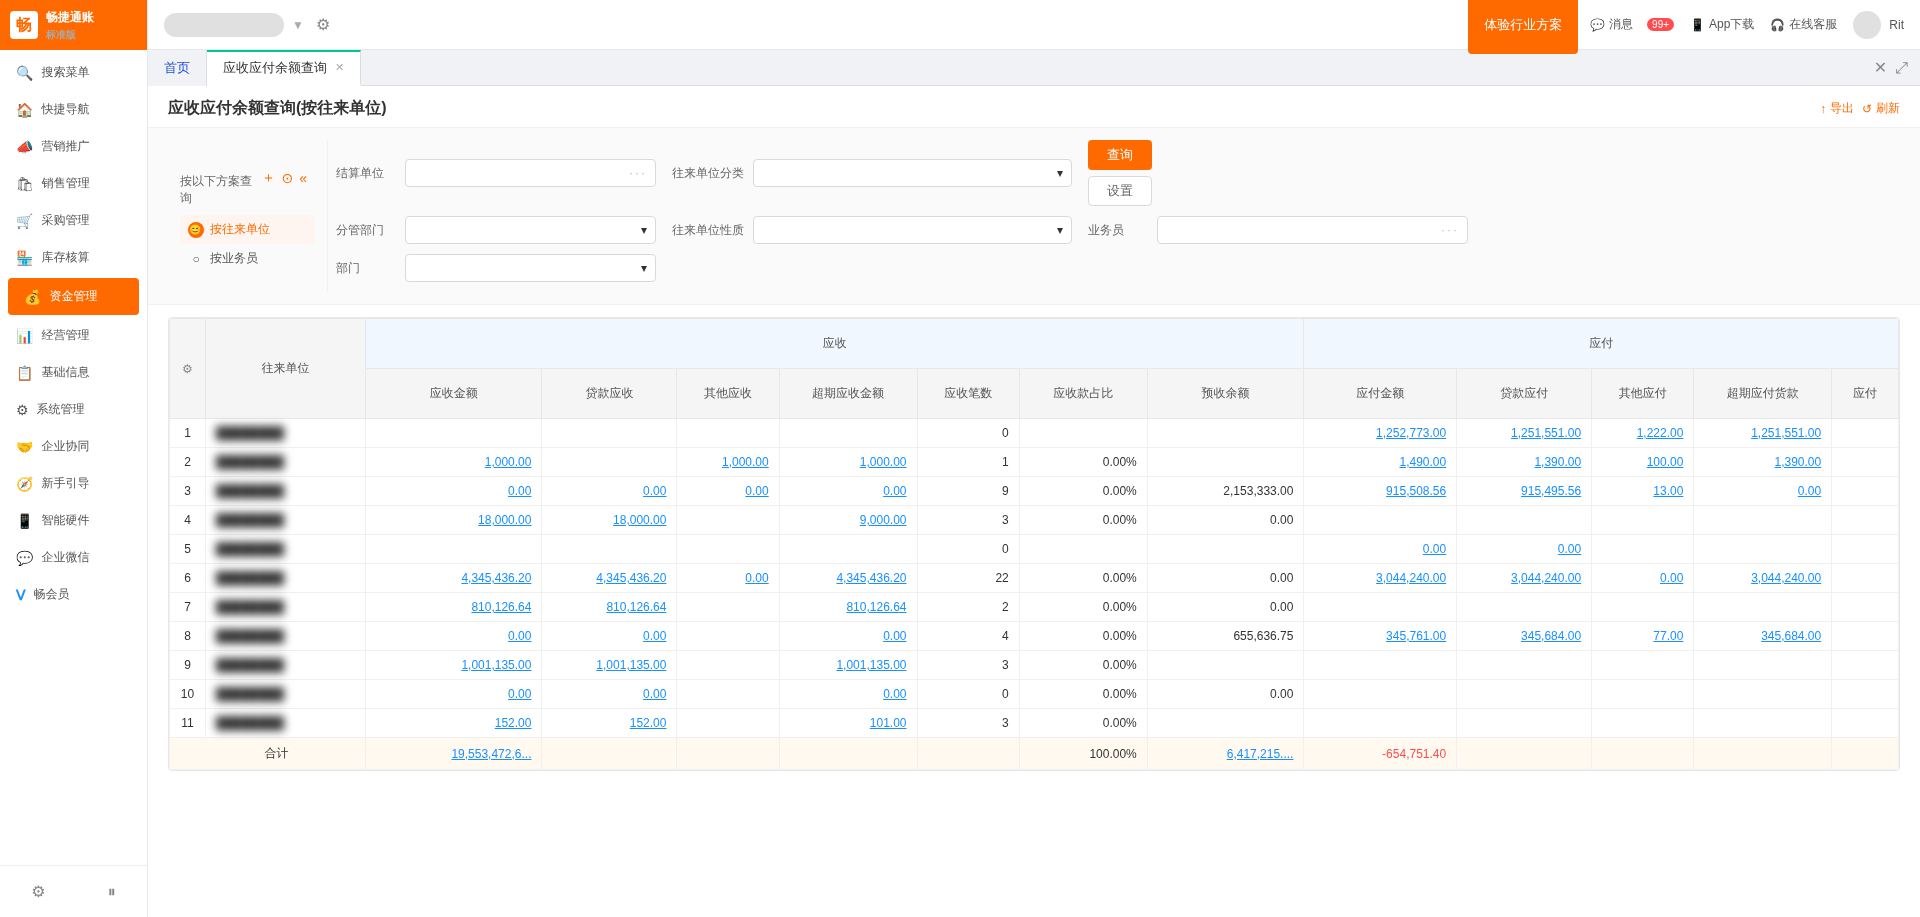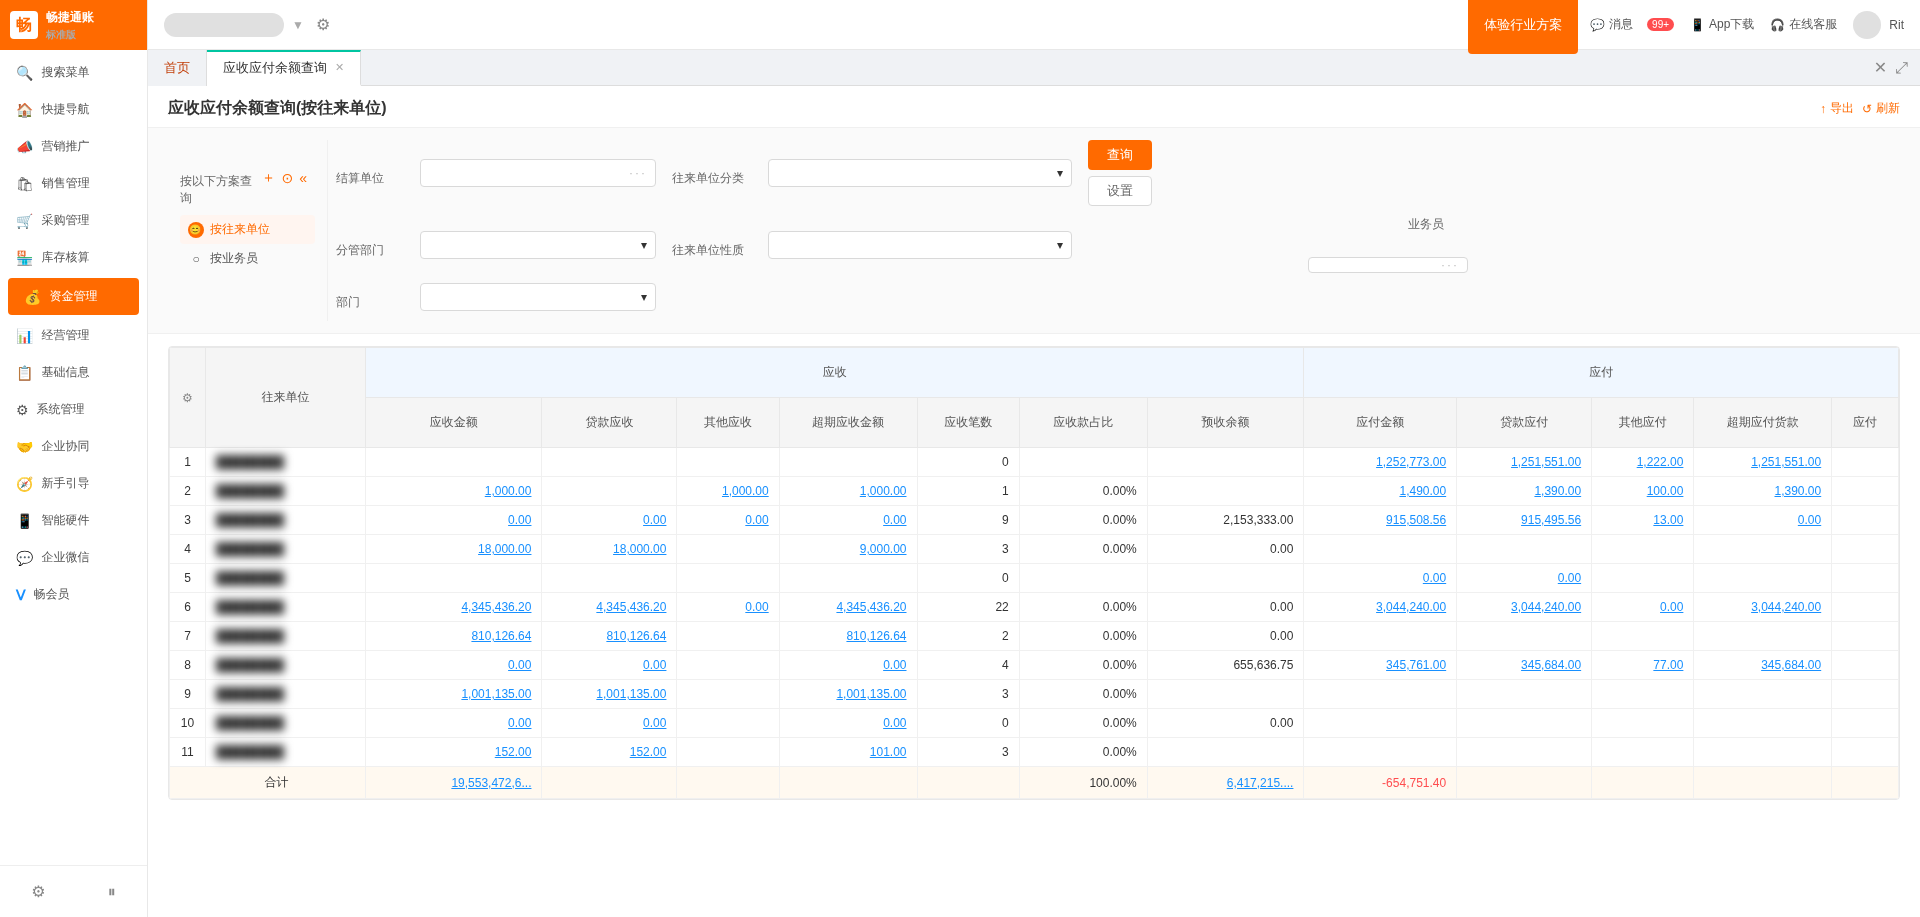--- a/index.html
+++ b/index.html
@@ -62,21 +62,21 @@
     }
 
     
     .tab-bar {
       position: fixed; left: 148px; top: 50px; right: 0; height: 36px;
       background: #f0f2f5; border-bottom: 1px solid #ddd;
       display: flex; align-items: center; padding: 0 0 0 0; z-index: 99;
     }
     .tab-item {
       height: 36px; display: flex; align-items: center; padding: 0 16px;
-      cursor: pointer; font-size: 13px; color: #c2410c; border-right: 1px solid #ddd;
+      cursor: pointer; font-size: 13px; color: #1d4ed8; border-right: 1px solid #ddd;
       background: #f0f2f5;
     }
     .tab-item.active {
       background: #fff; color: #333; border-bottom: 2px solid transparent;
       border-top: 2px solid #00c5a1;
     }
     .tab-close { margin-left: 8px; color: #aaa; font-size: 11px; }
     .tab-bar-actions { margin-left: auto; display: flex; align-items: center; gap: 8px; padding-right: 12px; }
     .tab-bar-icon { font-size: 16px; color: #888; cursor: pointer; }
 
@@ -102,21 +102,21 @@
     }
 
     
     .filter-area {
       padding: 12px 20px; background: #fafafa; border-bottom: 1px solid #f0f0f0;
     }
     .filter-row { display: flex; align-items: center; gap: 16px; margin-bottom: 10px; }
     .filter-label-area { display: flex; align-items: center; gap: 6px; margin-right: 8px; }
     .filter-label { color: #666; font-size: 12px; margin-top: 25px; }
     .filter-icon-btn { color: #ff6a00; cursor: pointer; font-size: 14px; border: none; background: none; }
-    .filter-item { display: flex; align-items: flex-end; gap: 24px; flex: 1; max-width: 320px; }
+    .filter-item { display: flex; align-items: center; gap: 9px; flex: 1; max-width: 320px; }
     .filter-item-label { color: #666; font-size: 12px; white-space: nowrap; min-width: 60px; }
     .filter-input {
       flex: 1; height: 28px; border: 1px solid #d9d9d9; border-radius: 4px;
       padding: 0 8px; font-size: 12px; color: #333; background: #fff;
     }
     .filter-select-wrap {
       flex: 1; height: 28px; border: 1px solid #d9d9d9; border-radius: 4px;
       padding: 0 8px; font-size: 12px; background: #fff; display: flex;
       align-items: center; justify-content: space-between; cursor: pointer;
     }
@@ -369,21 +369,21 @@
                 <span>▾</span>
               </div>
             </div>
             <div class="filter-item" style="max-width:400px;">
               <span class="filter-item-label">往来单位性质</span>
               <div class="filter-select-wrap" style="min-width:160px;">
                 <span></span>
                 <span>▾</span>
               </div>
             </div>
-            <div class="filter-item" style="max-width:380px;flex-direction:column;">
+            <div class="filter-item" style="max-width:380px;">
               <span class="filter-item-label">业务员</span>
               <div class="filter-select-wrap" style="min-width:160px;">
                 <span></span>
                 <span class="filter-dots">···</span>
               </div>
             </div>
           </div>
 
           <div class="filter-row">
             <div class="filter-item">

